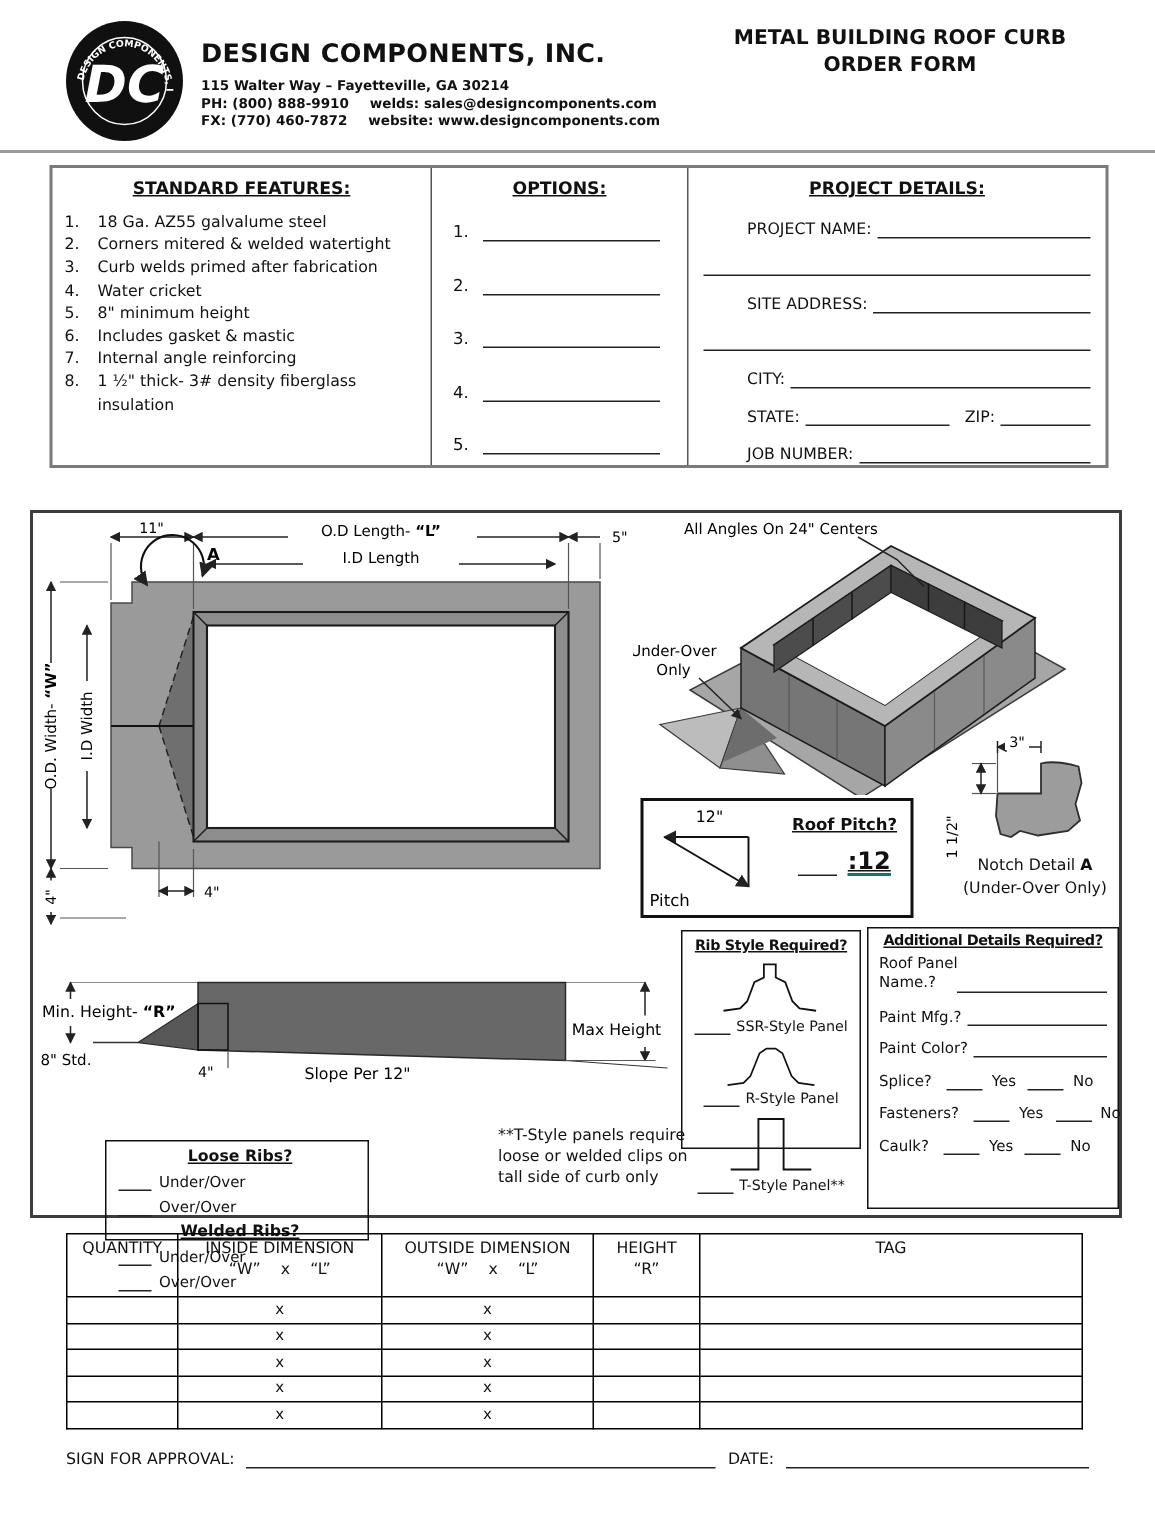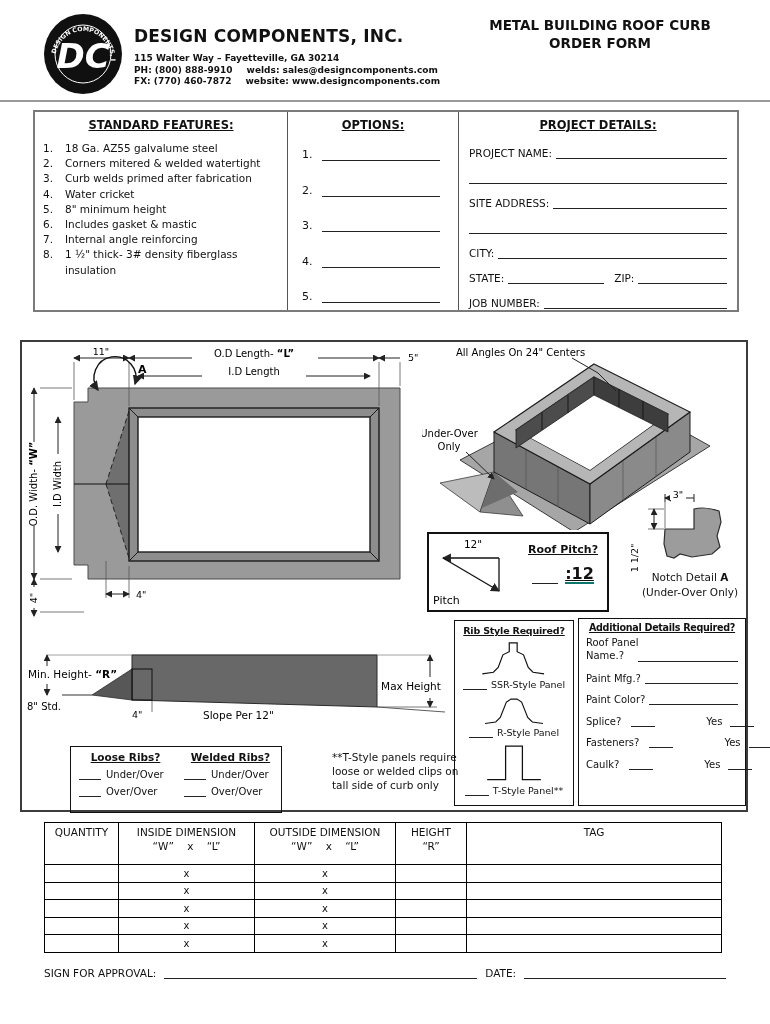--- a/index.html
+++ b/index.html
@@ -21,49 +21,49 @@
   .tb-col2{width:170px;border-left:1.5px solid #555;}
   .tb-col3{flex:1;border-left:1.5px solid #555;padding:0 10px;}
   .feat-list{margin:9px 4px 0 8px;padding:0;list-style:none;font-size:10.5px;line-height:15.2px;}
   .feat-list li{display:flex;}
   .feat-num{width:22px;flex:none;}
   .opt-list{margin:16px 0 0 14px;padding:0;list-style:none;font-size:11px;}
   .opt-list li{margin-bottom:22.5px;display:flex;align-items:flex-end;}
   .opt-num{width:20px;}
   .opt-blank{width:118px;}
   .pd-row{display:flex;align-items:flex-end;margin-top:13px;font-size:10.5px;}
-  .pd-row .lab{white-space:nowrap;margin-right:4px;}
+  .pd-row .lab{white-space:nowrap;margin-right:4px;margin-left:29px;}
   .pd-row .u{flex:1;}
   
   .diagram-box{left:20px;top:340px;width:728px;height:472px;border:2px solid #3c3c3c;box-sizing:border-box;}
   svg text{font-family:"DejaVu Sans","Liberation Sans",sans-serif;}
   .pitch-box{left:405px;top:190px;width:182px;height:80px;border:2px solid #111;box-sizing:border-box;display:flex;}
   .pitch-right{flex:1;padding-top:9px;text-align:center;}
   .pitch-title{font-size:11px;font-weight:bold;text-decoration:underline;}
   .pitch-row{margin-top:9px;display:flex;justify-content:center;align-items:flex-end;gap:7px;}
   .pitch-ratio{font-size:16px;font-weight:bold;border-bottom:2px solid #0f766e;text-decoration:underline;line-height:17px;}
   .notch-caption{left:592px;top:228px;width:152px;text-align:center;font-size:10.5px;line-height:15px;}
-  .ribs-box{left:48px;top:404px;width:212px;height:67px;border:1.5px solid #111;box-sizing:border-box;display:flex;font-size:10px;}
+  .ribs-box{left:48px;top:418px;width:176px;height:67px;border:1.5px solid #111;box-sizing:border-box;display:flex;font-size:10px;flex-direction:column;}
   .ribs-col{flex:1;padding:4px 4px 0 8px;}
   .ribs-title{font-weight:bold;text-decoration:underline;font-size:10.5px;text-align:center;}
   .ribs-row{margin-top:5px;display:flex;align-items:flex-end;}
   .ribs-row .u{width:22px;margin-right:5px;}
   .t-note{left:310px;top:408px;width:138px;font-size:10.5px;line-height:14px;}
-  .ribstyle-box{left:432px;top:278px;width:120px;height:186px;border:1.5px solid #111;box-sizing:border-box;text-align:center;}
+  .ribstyle-box{left:432px;top:278px;width:120px;height:146px;border:1.5px solid #111;box-sizing:border-box;text-align:center;}
   .ribstyle-title{font-size:9.5px;font-weight:bold;text-decoration:underline;margin-top:4px;letter-spacing:-.2px;}
   .rs-glyph{display:block;margin:3px auto 0;}
   .rs-row{font-size:9.5px;display:flex;justify-content:center;align-items:flex-end;gap:4px;margin-top:1px;}
   .rs-row .u{width:24px;}
   .add-box{left:556px;top:276px;width:168px;height:188px;border:1.5px solid #111;box-sizing:border-box;padding:3px 7px 0;}
   .add-title{font-size:9.6px;font-weight:bold;text-decoration:underline;text-align:center;letter-spacing:-.3px;}
   .add-row{display:flex;align-items:flex-end;font-size:10px;margin-top:9.5px;}
   .add-row .lab{white-space:nowrap;margin-right:4px;}
   .add-row .u{flex:1;}
   .add-row .u.yn{flex:none;width:24px;margin:0 6px;}
-  .add-row .yn-lab{margin-right:2px;margin-left:45px;}
+  .add-row .yn-lab{margin-right:2px;}
   .add-2line{font-size:10px;margin-top:4px;line-height:12.5px;}
   
   .order-table{position:absolute;left:44px;top:822px;width:678px;border-collapse:collapse;table-layout:fixed;
                font-size:10.5px;border:1.5px solid #000;}
   .order-table th,.order-table td{border:1px solid #000;padding:0;font-weight:normal;}
   .order-table th{vertical-align:top;padding-top:3px;height:38px;}
   .th-l2{margin-top:2px;white-space:pre;}
   .order-table tr.data td{height:16.5px;text-align:center;font-size:10px;}
   .footer{position:absolute;left:44px;top:966px;right:44px;display:flex;align-items:flex-end;font-size:10.5px;}
   .footer .u{height:12px;}

